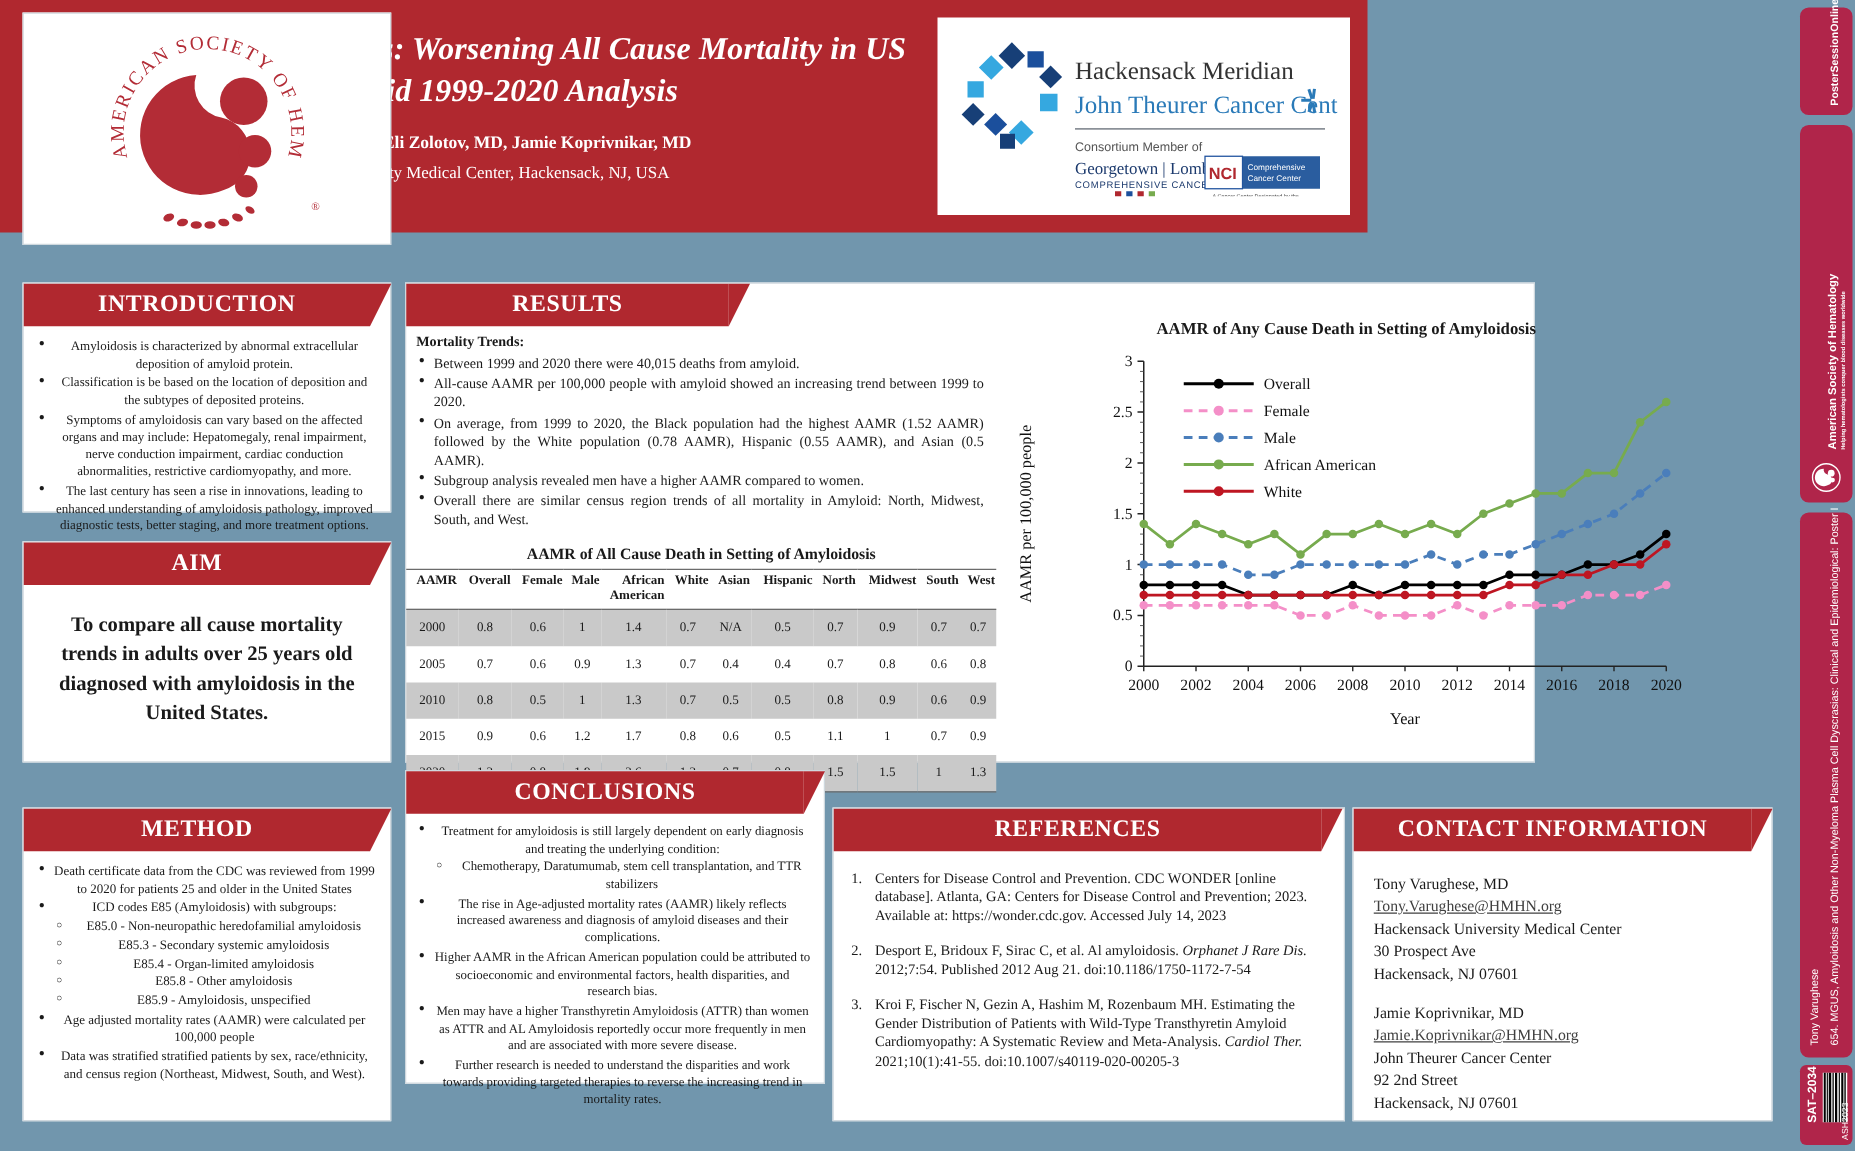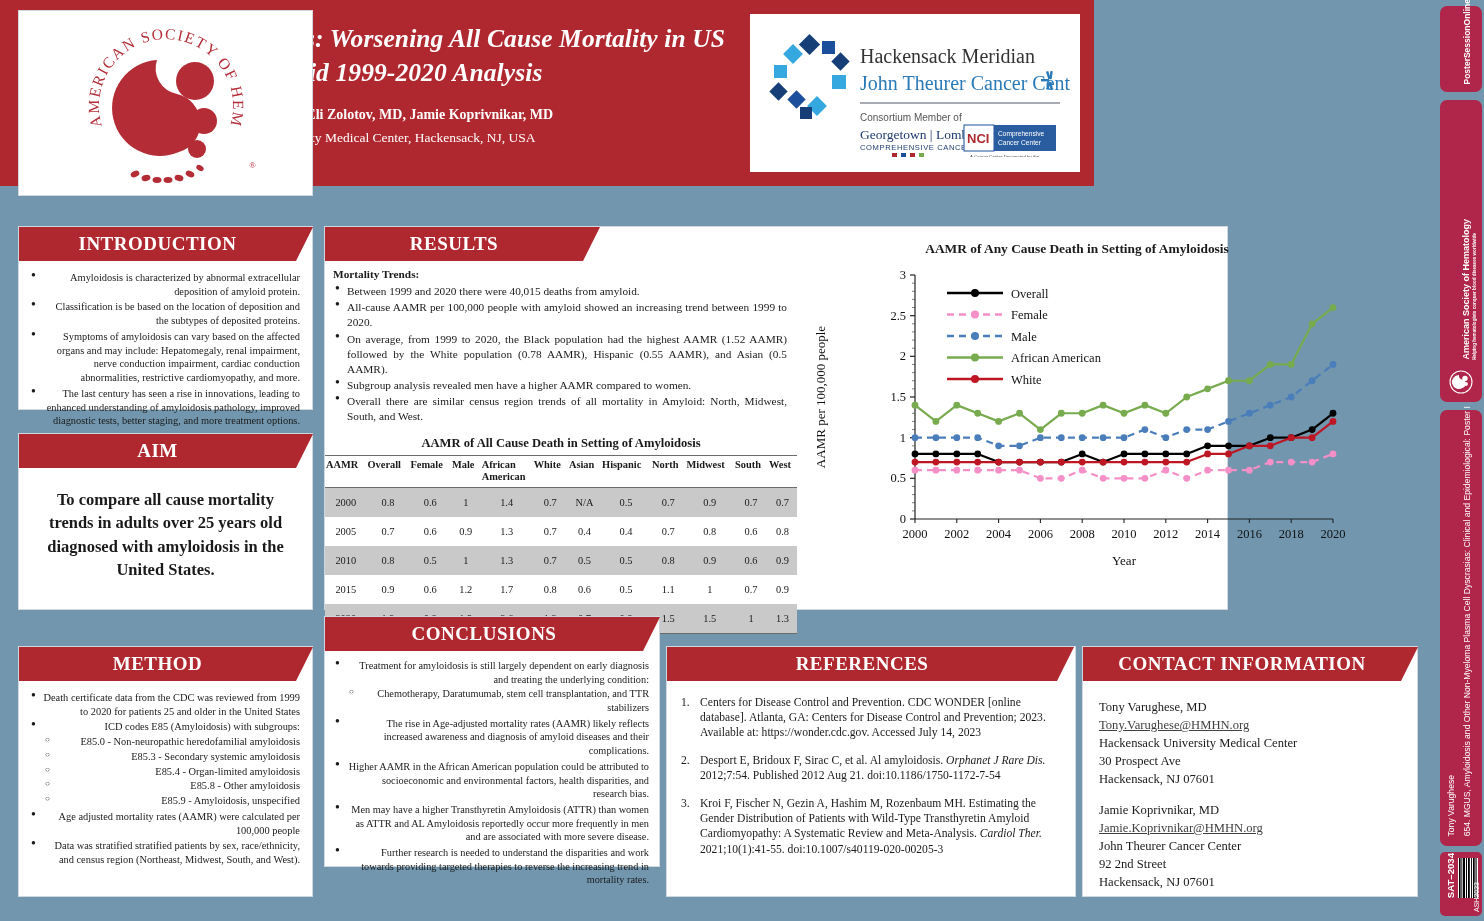--- a/index.html
+++ b/index.html
@@ -72,21 +72,21 @@
 
   
   #intro-panel  { left: 18px; top: 226px; width: 295px; height: 184px; }
   #aim-panel    { left: 18px; top: 433px; width: 295px; height: 177px; }
   #method-panel { left: 18px; top: 646px; width: 295px; height: 251px; }
 
   .body-txt { padding: 10px 12px 8px 10px; font-size: 10.4px; line-height: 1.32; }
   ul.bul { list-style: none; }
   ul.bul > li {
     position: relative; padding-left: 14px; margin-bottom: 2px;
-    text-align: right;
+    text-align: center;
   }
   ul.bul > li::before {
     content: "\25CF"; position: absolute; left: 2px; top: -1px; font-size: 8px;
   }
   ul.sub { list-style: none; margin-top: 1px; }
   ul.sub > li { position: relative; padding-left: 15px; margin-bottom: 1px; }
   ul.sub > li::before {
     content: "\25CB"; position: absolute; left: 2px; top: 0px; font-size: 8px;
   }
 
@@ -109,34 +109,34 @@
   .res-bullets ul.bul > li { text-align: justify; margin-bottom: 1px; }
 
   
   .tbl-title { text-align: center; font-weight: bold; font-size: 12.6px; margin: 12px 0 4px 0; }
   table.aamr {
     border-collapse: collapse;
     width: 472px; margin: 0 auto;
     font-size: 10.4px;
   }
   table.aamr th {
-    font-weight: bold; padding: 3px 1px 4px 1px; text-align: left; vertical-align: top;
+    font-weight: bold; padding: 3px 1px 4px 1px; text-align: right; vertical-align: top;
     border-bottom: 1.3px solid #6b6b6b;
     border-top: 1.3px solid #6b6b6b;
     line-height: 1.12;
     font-family: Liberation Serif, serif;
   }
   table.aamr td { text-align: center; padding: 9px 1px; }
   table.aamr tr.alt td { background: #c9c9c9; }
   table.aamr tr:last-child td { border-bottom: 1.3px solid #6b6b6b; }
 
   
   .chart-title {
     text-align: center; font-weight: bold; font-size: 13.4px;
-    margin-top: 14px;
+    margin-top: 28px;
   }
   #chart-svg { display: block; margin: 0 auto; }
 
   
   #conc-panel { left: 324px; top: 616px; width: 336px; height: 251px; }
   #ref-panel  { left: 666px; top: 646px; width: 410px; height: 251px; }
   #contact-panel { left: 1082px; top: 646px; width: 336px; height: 251px; }
 
   .conc-body { padding: 8px 10px 0 8px; font-size: 10.3px; line-height: 1.33; }
 

